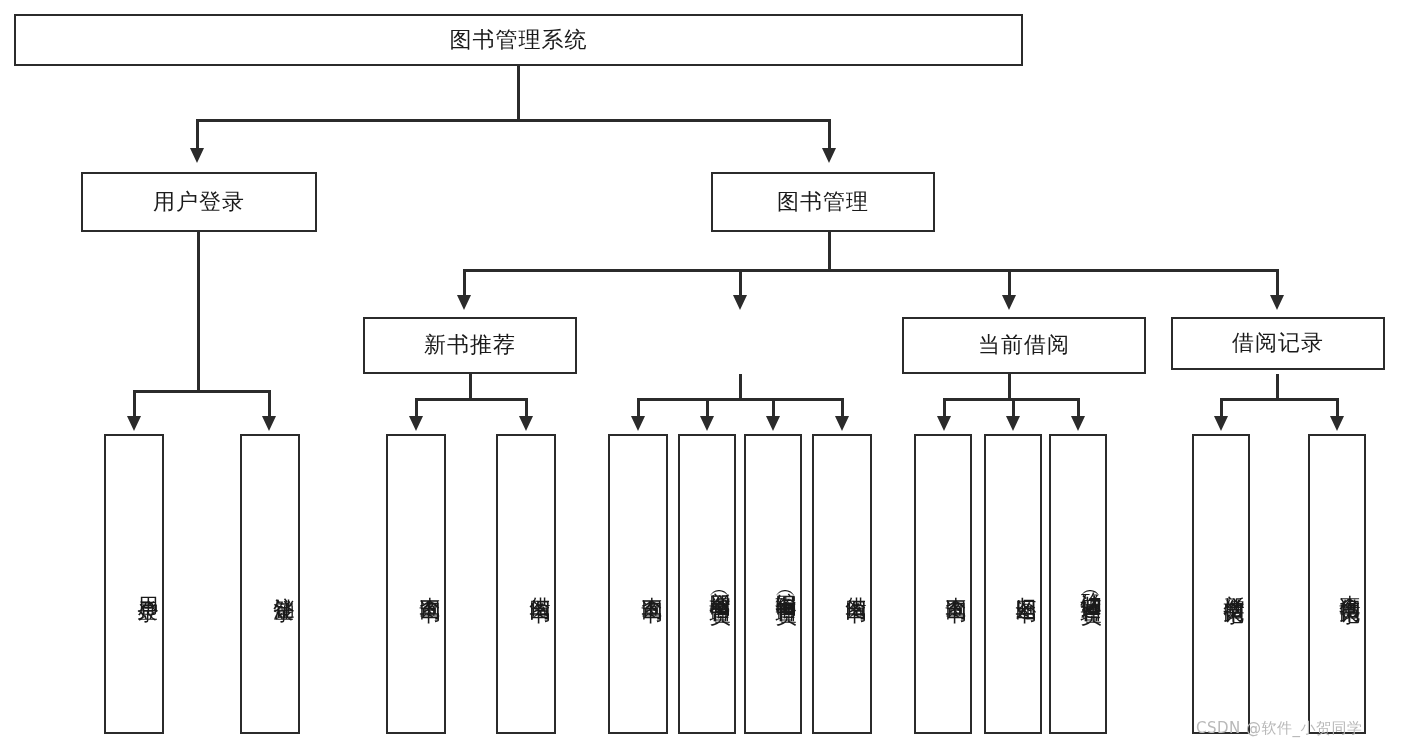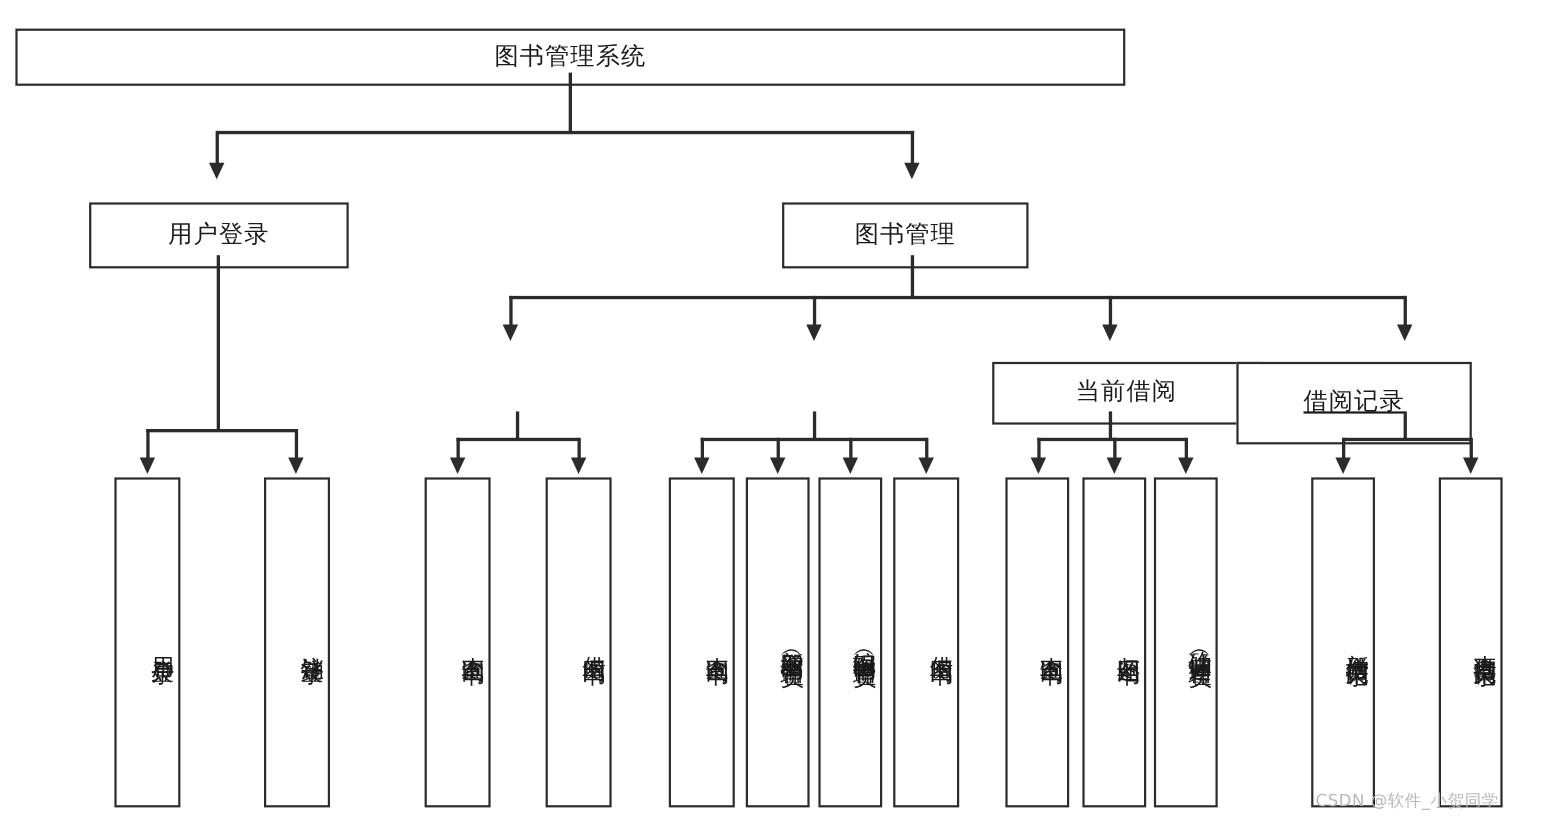--- a/index.html
+++ b/index.html
@@ -25,21 +25,20 @@
     color: #1a1a1a;
     display: flex;
     align-items: center;
     justify-content: center;
     text-align: center;
   }
   .node.horiz {
     font-size: 22px;
     line-height: 1.1;
     letter-spacing: 1px;
-    margin-top: 12px;
   }
   .node.vert {
     writing-mode: vertical-rl;
     text-orientation: upright;
     font-size: 21px;
     line-height: 1.35;
     letter-spacing: 2px;
     padding-top: 14px;
     padding-bottom: 14px;
     align-items: flex-start;
@@ -116,24 +115,27 @@
 
   <div class="connector vline" style="left:739px; top:269px; width:2.5px; height:27px;"></div>
   <div class="arrowhead" style="left:733px; top:295px;"></div>
 
   <div class="connector vline" style="left:1008px; top:269px; width:2.5px; height:27px;"></div>
   <div class="arrowhead" style="left:1002px; top:295px;"></div>
 
   <div class="connector vline" style="left:1276px; top:269px; width:2.5px; height:27px;"></div>
   <div class="arrowhead" style="left:1270px; top:295px;"></div>
 
+  <div class="node horiz" style="left:363px; top:317px; width:214px; height:57px;">
+    <span>新书推荐</span>
+  </div>
   <div class="node horiz" style="left:902px; top:317px; width:244px; height:57px;">
     <span>当前借阅</span>
   </div>
-  <div class="node horiz" style="left:1124px; top:317px; width:214px; height:75px;text-decoration:underline;">
+  <div class="node horiz" style="left:1171px; top:317px; width:214px; height:53px;">
     <span>借阅记录</span>
   </div>
 
   <div class="connector vline" style="left:469px; top:374px; width:2.5px; height:26px;"></div>
   <div class="connector hline" style="left:415px; top:398px; width:112px; height:2.5px;"></div>
   <div class="connector vline" style="left:415px; top:398px; width:2.5px; height:19px;"></div>
   <div class="arrowhead" style="left:409px; top:416px;"></div>
   <div class="connector vline" style="left:525px; top:398px; width:2.5px; height:19px;"></div>
   <div class="arrowhead" style="left:519px; top:416px;"></div>
 

